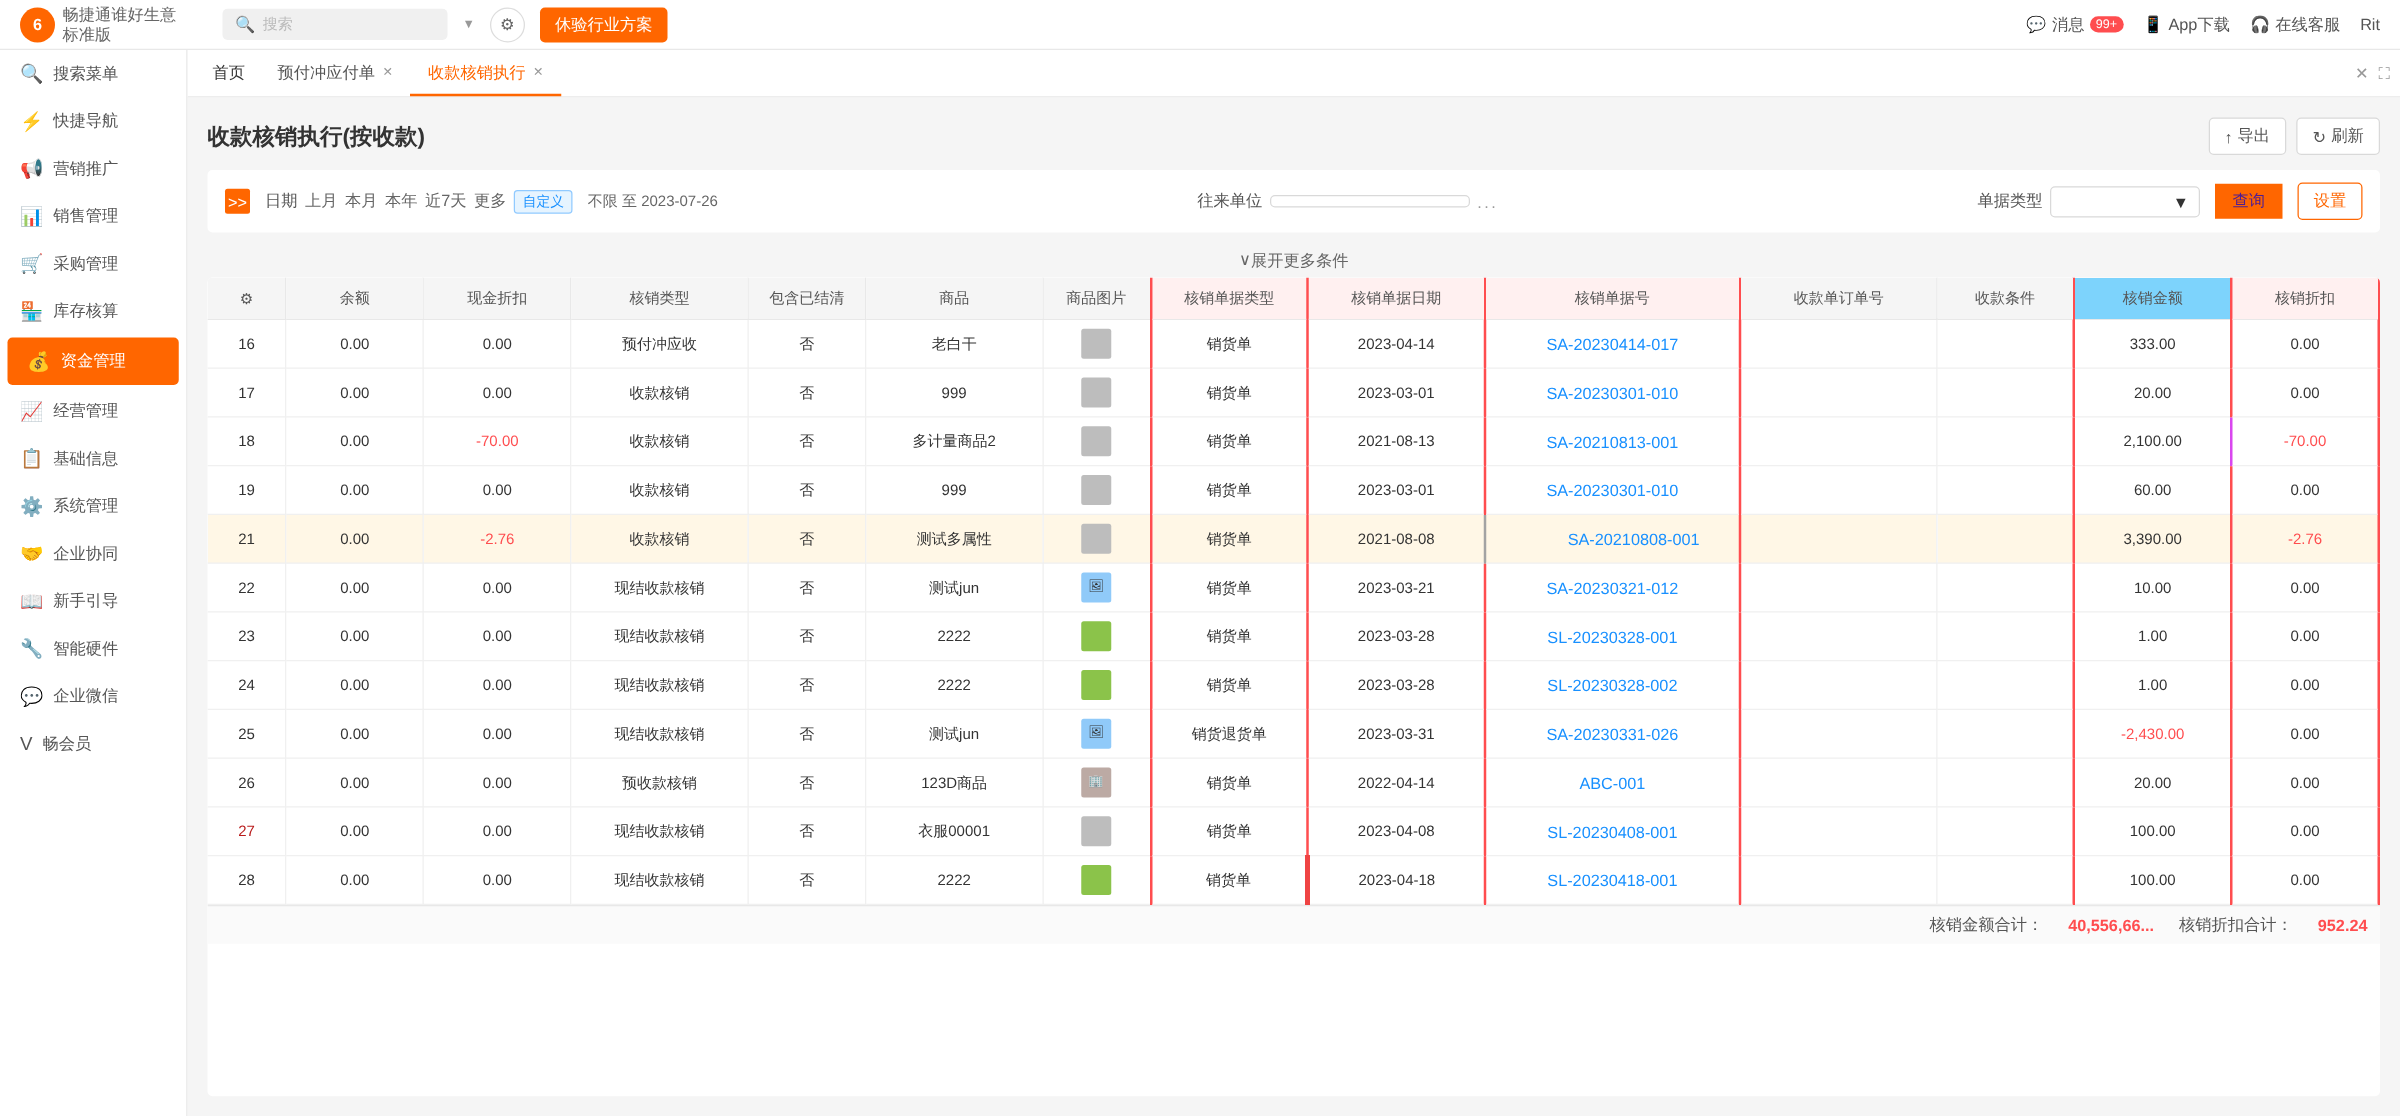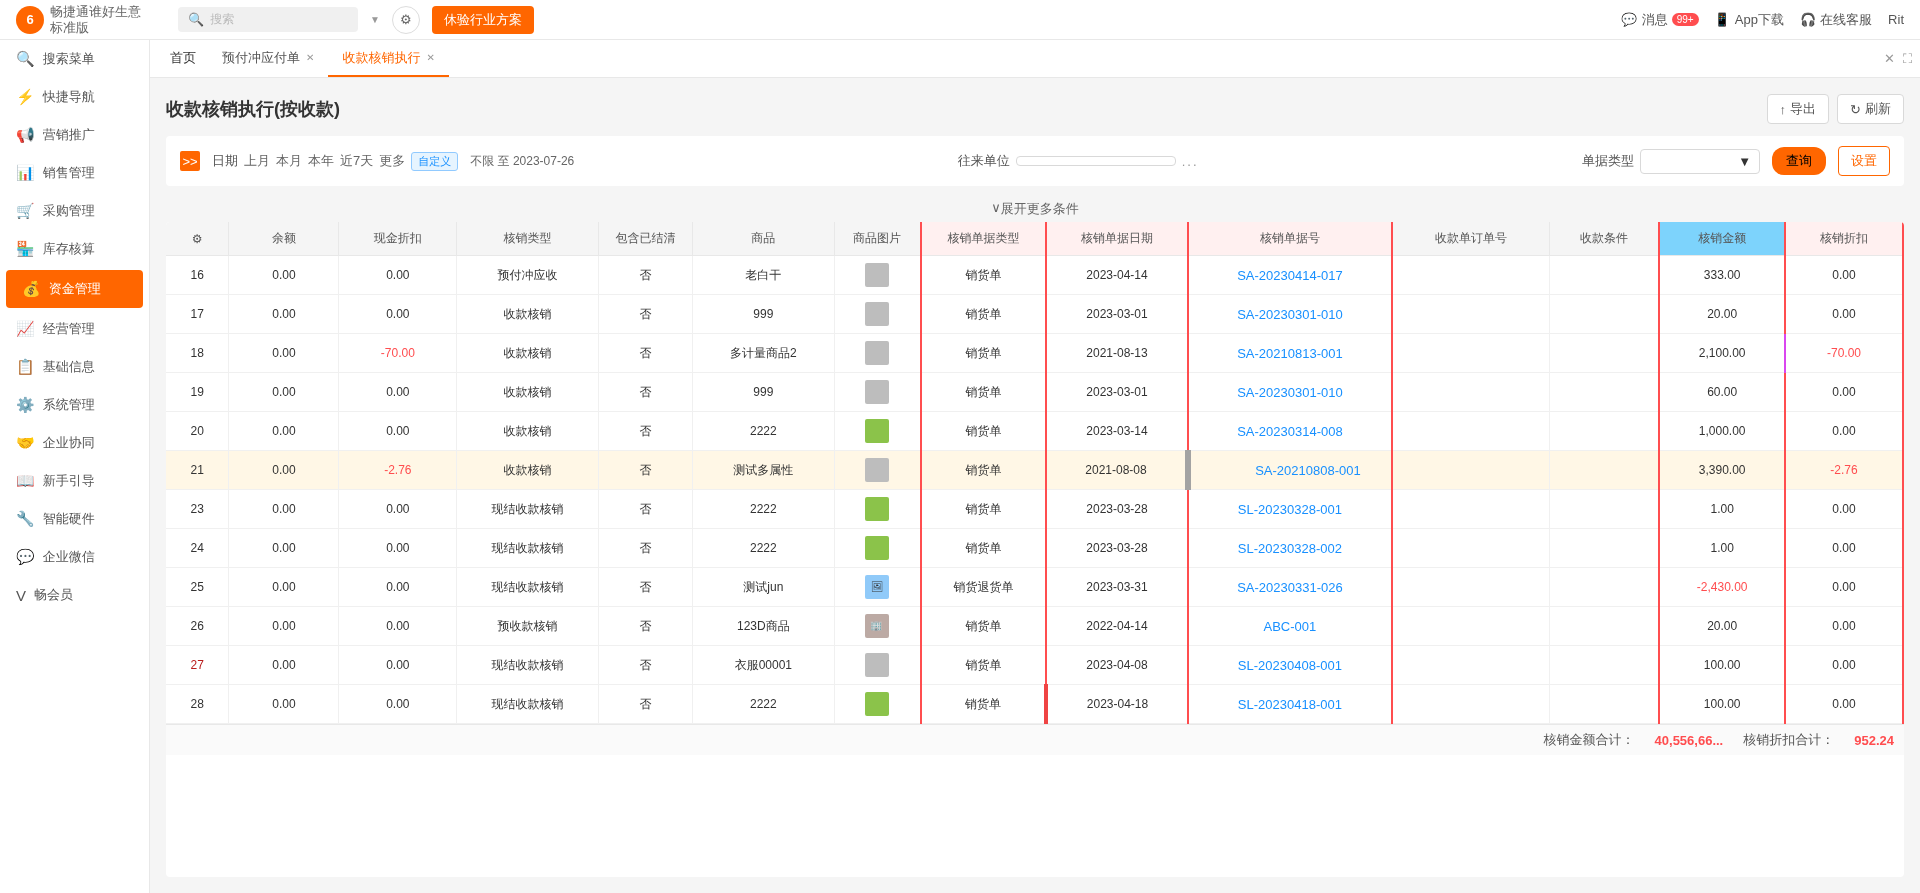--- a/index.html
+++ b/index.html
@@ -37,21 +37,21 @@
     .tab-home { color: #333; padding: 8px 12px; text-align: center; }
     .tab-close { font-size: 10px; color: #999; cursor: pointer; }
     .tab-bar-right { margin-left: auto; display: flex; align-items: center; gap: 8px; color: #999; }
 
     
     .page-content { flex: 1; padding: 16px; overflow: hidden; display: flex; flex-direction: column; background: #f5f5f5; }
     .page-header { display: flex; align-items: center; justify-content: space-between; margin-bottom: 12px; }
     .page-title { font-size: 18px; font-weight: 600; color: #333; }
     .header-actions { display: flex; gap: 8px; }
     .btn-outline { border: 1px solid #d9d9d9; background: #fff; border-radius: 4px; padding: 5px 12px; cursor: pointer; color: #555; display: flex; align-items: center; gap: 4px; }
-    .btn-orange { background: #ff6600; color: #000000; border: none; border-radius: 12px; padding: 5px 14px; cursor: pointer; }
+    .btn-orange { background: #ff6600; color: #4c1d95; border: none; border-radius: 0; padding: 5px 14px; cursor: pointer; }
 
     
     .filter-bar { background: #fff; border-radius: 4px; padding: 10px 14px; margin-bottom: 10px; display: flex; align-items: center; gap: 12px; flex-shrink: 0; }
     .collapse-btn { background: #ff6600; color: #fff; width: 20px; height: 20px; border-radius: 2px; display: flex; align-items: center; justify-content: center; cursor: pointer; font-size: 12px; }
     .filter-group { display: flex; align-items: center; gap: 6px; }
     .filter-label { color: #555; white-space: nowrap; }
     .filter-date-links { display: flex; gap: 6px; color: #666; }
     .filter-date-links span { cursor: pointer; }
     .custom-badge { background: #e6f4ff; color: #1890ff; border: 1px solid #91caff; border-radius: 3px; padding: 1px 6px; font-size: 11px; }
     .date-range { color: #666; font-size: 12px; }
@@ -370,51 +370,51 @@
       <td>999</td>
       <td><span style="display:inline-block;width:24px;height:24px;background:#bdbdbd;border-radius:2px;vertical-align:middle;"></span></td>
       <td style="border-left:2px solid #ff4d4f; border-right:2px solid #ff4d4f;">销货单</td>
       <td style="border-left:2px solid #ff4d4f; border-right:2px solid #ff4d4f;">2023-03-01</td>
       <td style="border-left:2px solid #ff4d4f; border-right:2px solid #ff4d4f;"><a class="link-text" href="#">SA-20230301-010</a></td>
       <td></td>
       <td></td>
       <td style="border-left:2px solid #ff4d4f; border-right:2px solid #ff4d4f;">60.00</td>
       <td style="border-left:2px solid #ff4d4f; border-right:2px solid #ff4d4f;">0.00</td>
     </tr>
-              <tr>
-      <td style="color:#333;">20</td>
-      <td>0.00</td>
-      <td style="">0.00</td>
-      <td>收款核销</td>
-      <td>否</td>
-      <td>2222</td>
-      <td><span style="display:inline-block;width:24px;height:24px;background:#8bc34a;border-radius:2px;vertical-align:middle;"></span></td>
-      <td style="border-left:2px solid #ff4d4f; border-right:2px solid #ff4d4f;">销货单</td>
-      <td style="border-left:2px solid #ff4d4f; border-right:2px solid #ff4d4f;">2023-03-14</td>
-      <td style="border-left:2px solid #ff4d4f; border-right:2px solid #ff4d4f;"><a class="link-text" href="#">SA-20230314-008</a></td>
-      <td></td>
-      <td></td>
-      <td style="border-left:2px solid #ff4d4f; border-right:2px solid #ff4d4f;">1,000.00</td>
-      <td style="border-left:2px solid #ff4d4f; border-right:2px solid #ff4d4f;">0.00</td>
-    </tr>
               <tr class="highlighted">
       <td style="color:#333;">21</td>
       <td>0.00</td>
       <td style="color:#ff4d4f;">-2.76</td>
       <td>收款核销</td>
       <td>否</td>
       <td>测试多属性</td>
       <td><span style="display:inline-block;width:24px;height:24px;background:#bdbdbd;border-radius:2px;vertical-align:middle;"></span></td>
       <td style="border-left:2px solid #ff4d4f; border-right:2px solid #ff4d4f;">销货单</td>
-      <td style="border-left:2px solid #ff4d4f; border-right:6px solid #a3a3a3;">2021-08-08</td>
+      <td style="border-left:2px solid #ff4d4f; border-right:2px solid #a3a3a3;">2021-08-08</td>
       <td style="border-left:2px solid #ff4d4f; border-right:2px solid #ff4d4f;padding-left:44px;"><a class="link-text" href="#">SA-20210808-001</a></td>
       <td></td>
       <td></td>
       <td style="border-left:2px solid #ff4d4f; border-right:2px solid #ff4d4f;">3,390.00</td>
       <td style="border-left:2px solid #ff4d4f; border-right:2px solid #ff4d4f;color:#ff4d4f;">-2.76</td>
+    </tr>
+              <tr>
+      <td style="color:#333;">22</td>
+      <td>0.00</td>
+      <td style="">0.00</td>
+      <td>现结收款核销</td>
+      <td>否</td>
+      <td>测试jun</td>
+      <td><span style="display:inline-block;width:24px;height:24px;background:#90caf9;border-radius:2px;vertical-align:middle;font-size:10px;line-height:24px;text-align:center;">🖼</span></td>
+      <td style="border-left:2px solid #ff4d4f; border-right:2px solid #ff4d4f;">销货单</td>
+      <td style="border-left:2px solid #ff4d4f; border-right:2px solid #ff4d4f;">2023-03-21</td>
+      <td style="border-left:2px solid #ff4d4f; border-right:2px solid #ff4d4f;"><a class="link-text" href="#">SA-20230321-012</a></td>
+      <td></td>
+      <td></td>
+      <td style="border-left:2px solid #ff4d4f; border-right:2px solid #ff4d4f;">10.00</td>
+      <td style="border-left:2px solid #ff4d4f; border-right:2px solid #ff4d4f;">0.00</td>
     </tr>
               <tr>
       <td style="color:#333;">23</td>
       <td>0.00</td>
       <td style="">0.00</td>
       <td>现结收款核销</td>
       <td>否</td>
       <td>2222</td>
       <td><span style="display:inline-block;width:24px;height:24px;background:#8bc34a;border-radius:2px;vertical-align:middle;"></span></td>
       <td style="border-left:2px solid #ff4d4f; border-right:2px solid #ff4d4f;">销货单</td>

